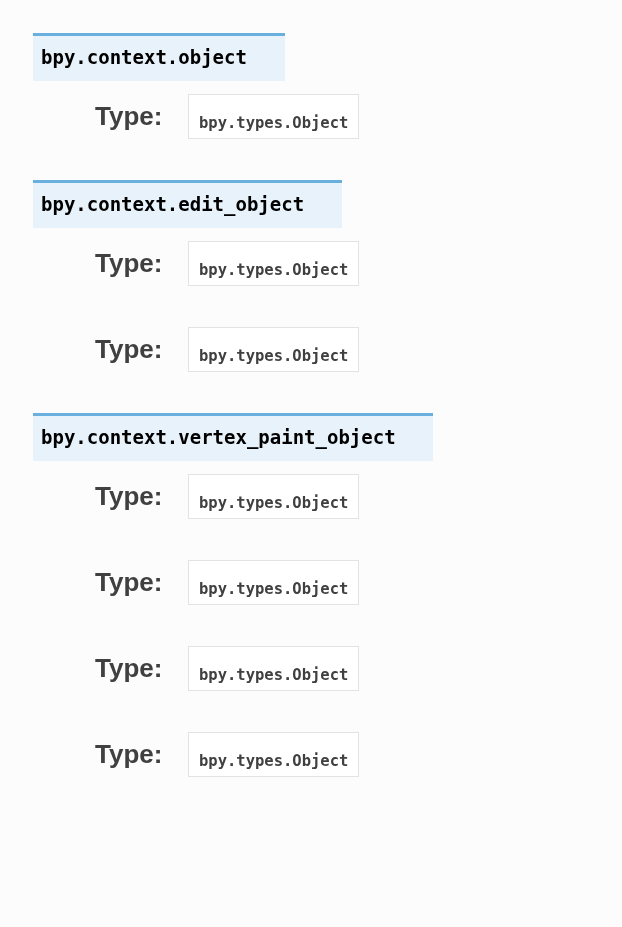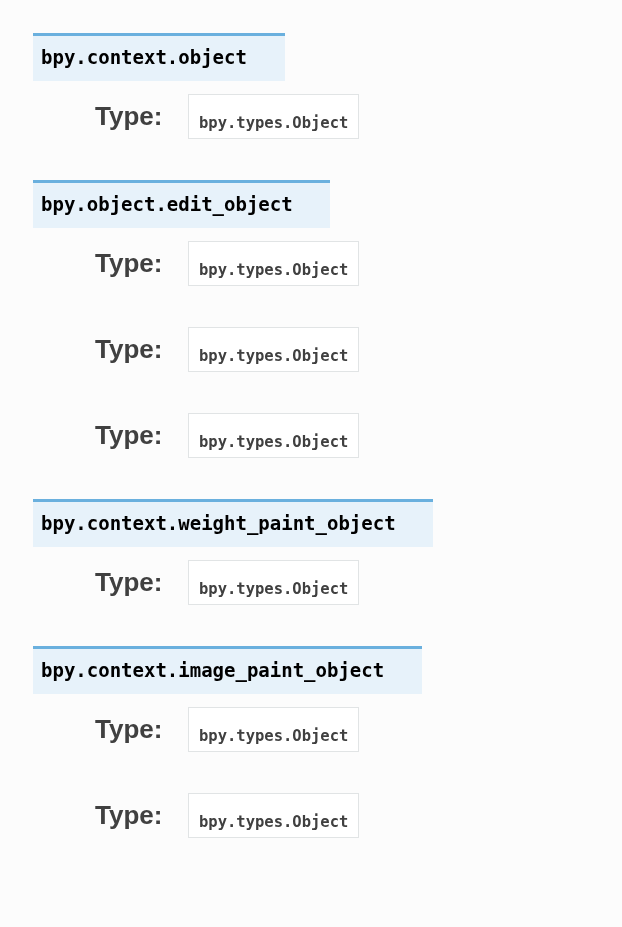--- a/index.html
+++ b/index.html
@@ -63,21 +63,44 @@
           <div class="field-row">
             <span class="field-name">Type:</span>
             <a class="type-ref"><code>bpy.types.Object</code></a>
           </div>
         </dd>
       </dl>
     </section>
 
     <section class="py-attribute">
       <dl>
-        <dt class="sig"><span class="sig-name">bpy.object.edit_object</span><a class="headerlink">¶</a></dt>
+        <dt class="sig"><span class="sig-name">bpy.context.edit_object</span><a class="headerlink">¶</a></dt>
+        <dd class="field-body">
+          <div class="field-row">
+            <span class="field-name">Type:</span>
+            <a class="type-ref"><code>bpy.types.Object</code></a>
+          </div>
+        </dd>
+      </dl>
+    </section>
+
+    <section class="py-attribute">
+      <dl>
+        <dd class="field-body">
+          <div class="field-row">
+            <span class="field-name">Type:</span>
+            <a class="type-ref"><code>bpy.types.Object</code></a>
+          </div>
+        </dd>
+      </dl>
+    </section>
+
+    <section class="py-attribute">
+      <dl>
+        <dt class="sig"><span class="sig-name">bpy.context.vertex_paint_object</span><a class="headerlink">¶</a></dt>
         <dd class="field-body">
           <div class="field-row">
             <span class="field-name">Type:</span>
             <a class="type-ref"><code>bpy.types.Object</code></a>
           </div>
         </dd>
       </dl>
     </section>
 
     <section class="py-attribute">
@@ -97,44 +120,20 @@
           <div class="field-row">
             <span class="field-name">Type:</span>
             <a class="type-ref"><code>bpy.types.Object</code></a>
           </div>
         </dd>
       </dl>
     </section>
 
     <section class="py-attribute">
       <dl>
-        <dt class="sig"><span class="sig-name">bpy.context.weight_paint_object</span><a class="headerlink">¶</a></dt>
-        <dd class="field-body">
-          <div class="field-row">
-            <span class="field-name">Type:</span>
-            <a class="type-ref"><code>bpy.types.Object</code></a>
-          </div>
-        </dd>
-      </dl>
-    </section>
-
-    <section class="py-attribute">
-      <dl>
-        <dt class="sig"><span class="sig-name">bpy.context.image_paint_object</span><a class="headerlink">¶</a></dt>
-        <dd class="field-body">
-          <div class="field-row">
-            <span class="field-name">Type:</span>
-            <a class="type-ref"><code>bpy.types.Object</code></a>
-          </div>
-        </dd>
-      </dl>
-    </section>
-
-    <section class="py-attribute">
-      <dl>
         <dd class="field-body">
           <div class="field-row">
             <span class="field-name">Type:</span>
             <a class="type-ref"><code>bpy.types.Object</code></a>
           </div>
         </dd>
       </dl>
     </section>
   </div>
 </main>

